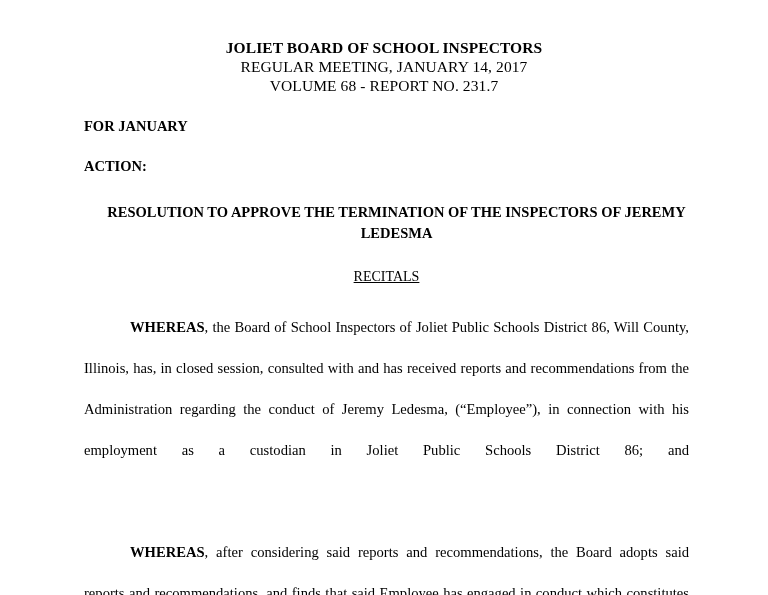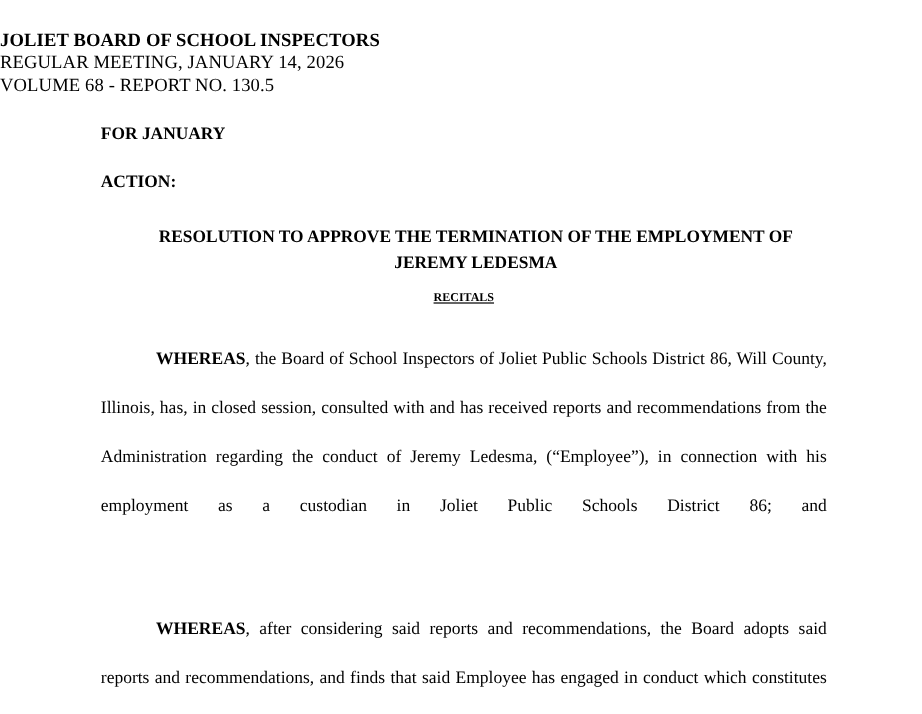--- a/index.html
+++ b/index.html
@@ -17,22 +17,22 @@
   .page {
     position: relative;
     width: 768px;
     height: 595px;
     background: #ffffff;
     overflow: hidden;
   }
 
   
   .doc-header {
-    padding-top: 24px;
-    text-align: left;
+    padding-top: 38px;
+    text-align: center;
     line-height: 19px;
   }
   .doc-header .hline {
     font-size: 15.5px;
     letter-spacing: 0.1px;
   }
   .doc-header .hline.bold {
     font-weight: bold;
     font-size: 15.5px;
   }
@@ -55,24 +55,24 @@
     margin-top: 26px;
     margin-left: 20px;
     width: 585px;
     text-align: center;
     font-weight: bold;
     font-size: 14.5px;
     line-height: 20.5px;
   }
 
   .recitals {
-    margin-top: 10px;
+    margin-top: 24px;
     text-align: center;
-    font-weight: bold;
-    font-size: 10px;
+    font-weight: normal;
+    font-size: 14px;
     line-height: 20px;
   }
   .recitals span.u {
     text-decoration: underline;
   }
 
   .para {
     margin-top: 20px;
     font-size: 14.6px;
     line-height: 41px;
@@ -91,31 +91,31 @@
     width: 100%;
   }
 </style>
 </head>
 <body>
 
 <div class="page">
 
   <div class="doc-header">
     <div class="hline bold">JOLIET BOARD OF SCHOOL INSPECTORS</div>
-    <div class="hline">REGULAR MEETING, JANUARY 14, 2026</div>
-    <div class="hline">VOLUME 68 - REPORT NO. 130.5</div>
+    <div class="hline">REGULAR MEETING, JANUARY 14, 2017</div>
+    <div class="hline">VOLUME 68 - REPORT NO. 231.7</div>
   </div>
 
   <div class="body-col">
 
     <div class="label-line label-for-action">FOR JANUARY</div>
 
     <div class="label-line label-subject">ACTION:</div>
 
-    <div class="res-title">RESOLUTION TO APPROVE THE TERMINATION OF THE EMPLOYMENT OF JEREMY LEDESMA</div>
+    <div class="res-title">RESOLUTION TO APPROVE THE TERMINATION OF THE INSPECTORS OF JEREMY LEDESMA</div>
 
     <div class="recitals">
       <span class="u">RECITALS</span>
     </div>
 
     <div class="para">
       <b>WHEREAS</b><span>, the Board of School Inspectors of Joliet Public Schools District 86, Will County, Illinois, has, in closed session, consulted with and has received reports and recommendations from the Administration regarding the conduct of Jeremy Ledesma, (“Employee”), in connection with his employment as a custodian in Joliet Public Schools District 86; and</span>
     </div>
 
     <div class="para">

